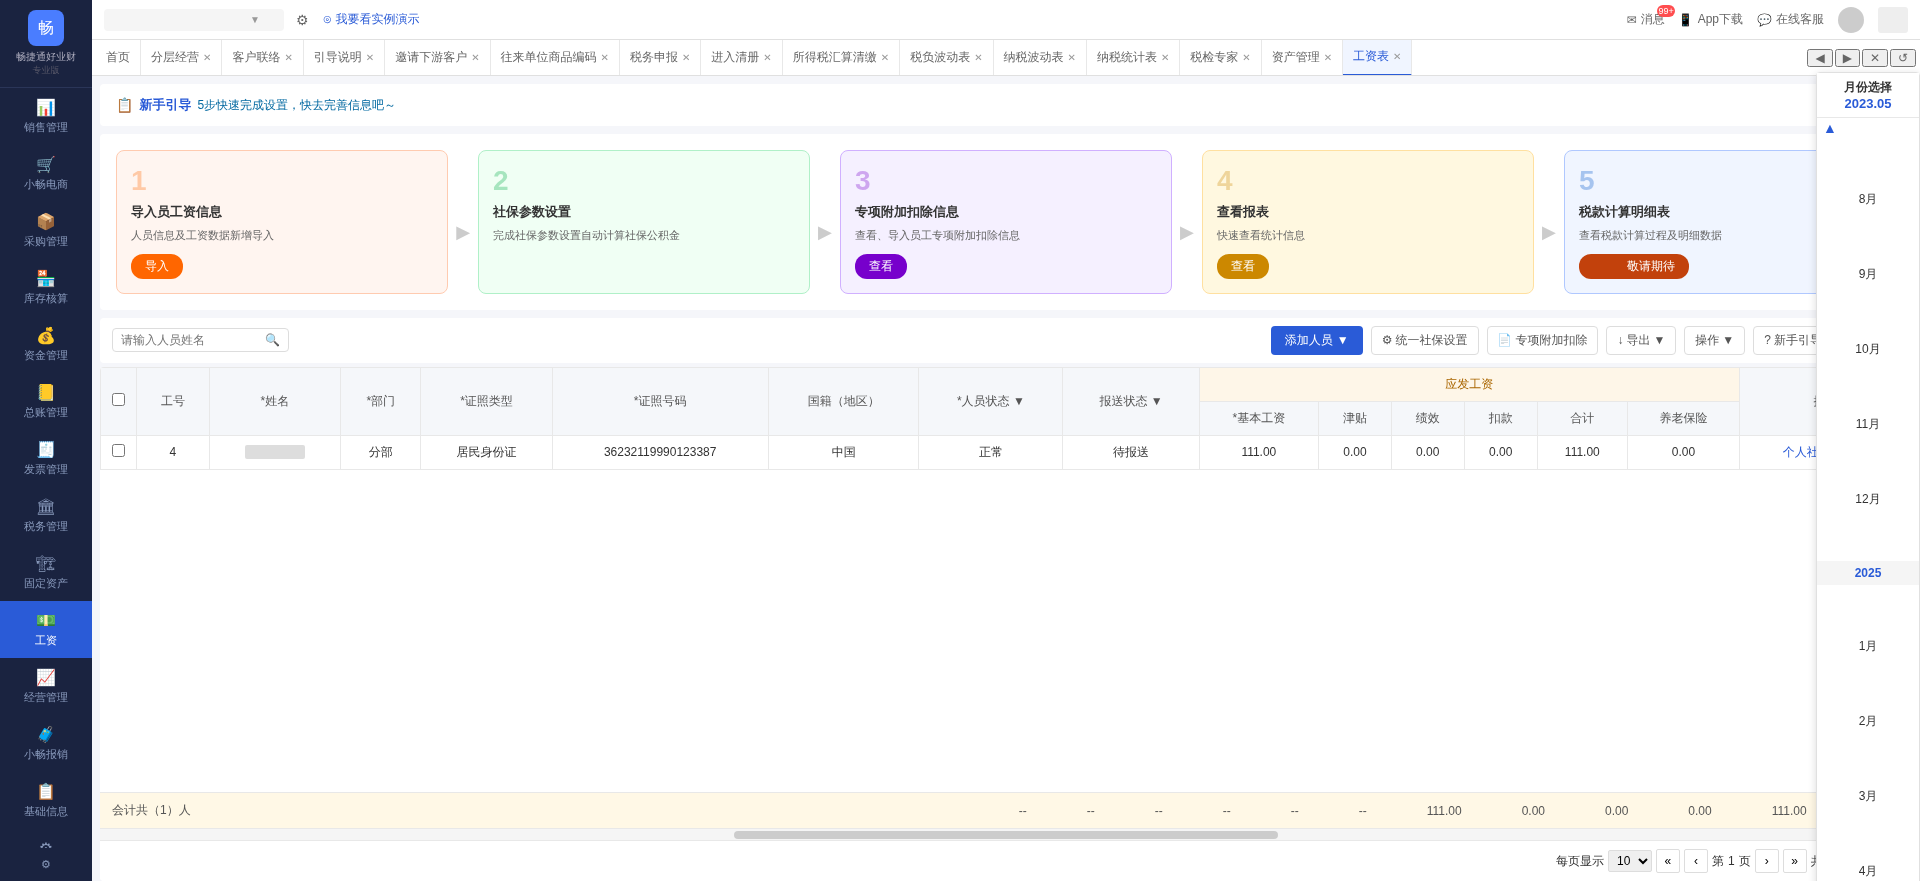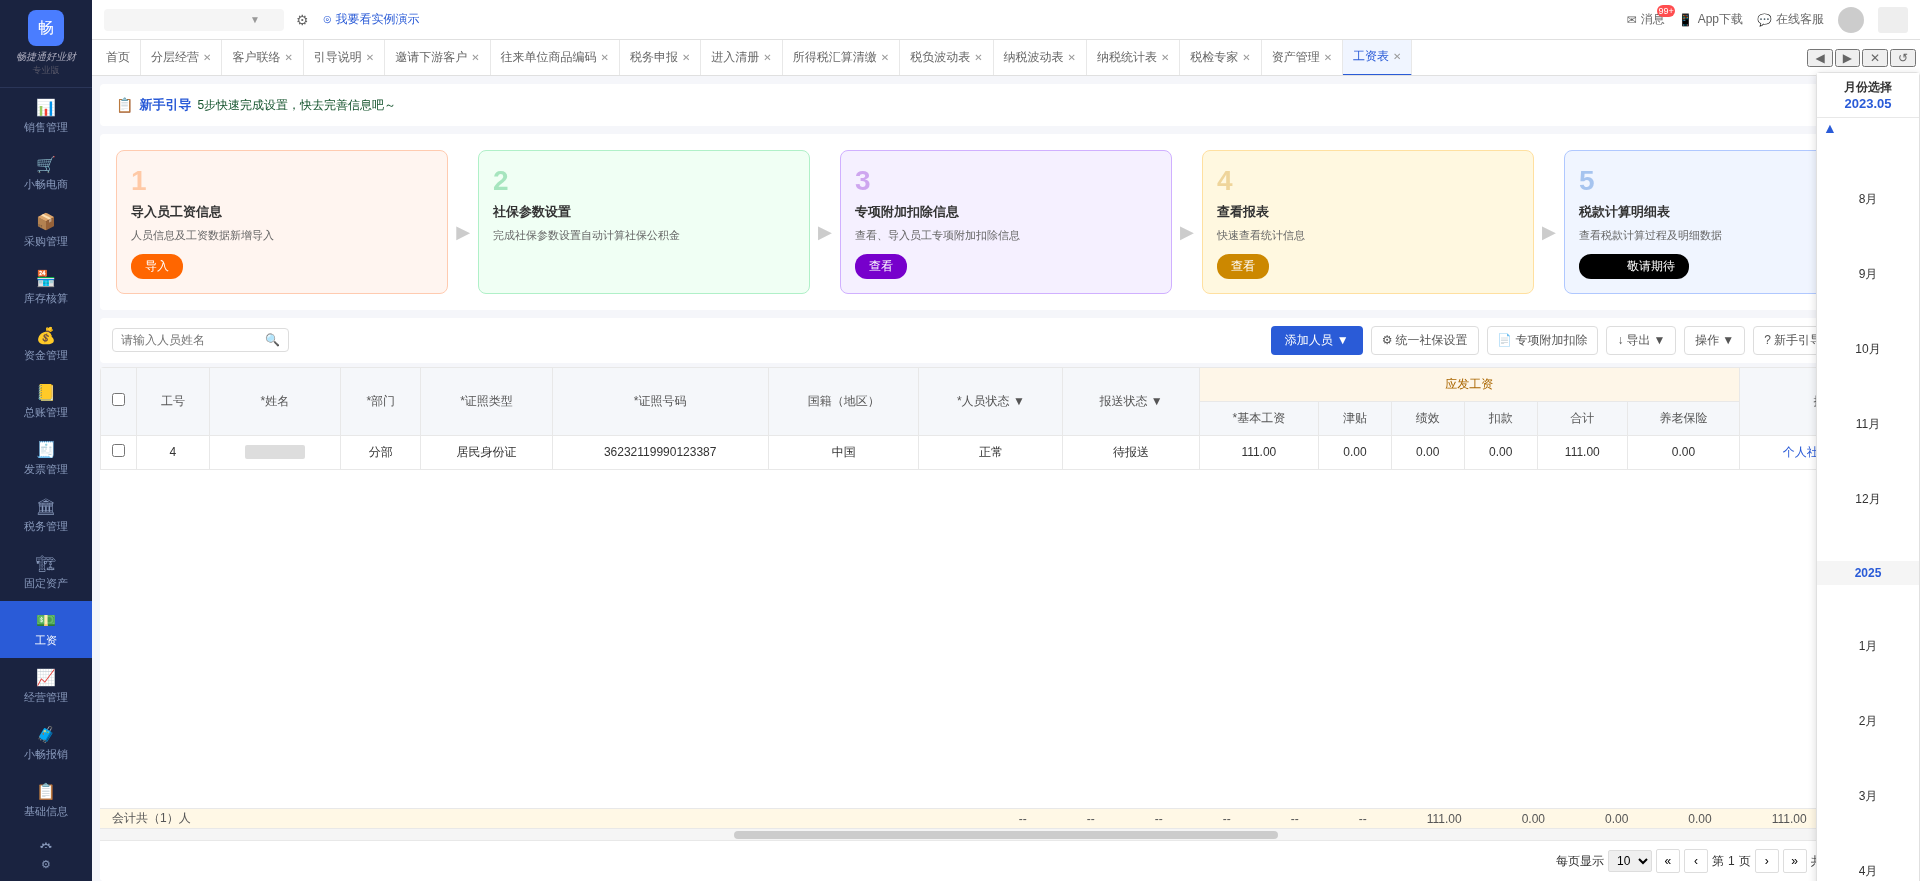--- a/index.html
+++ b/index.html
@@ -5,21 +5,21 @@
     * { box-sizing: border-box; margin: 0; padding: 0; }
     body { font-family: 'Microsoft YaHei', Arial, sans-serif; font-size: 12px; background: #f0f2f5; color: #333; overflow: hidden; height: 881px; }
 
     
     .app-container { display: flex; height: 881px; }
 
     
     .sidebar { width: 92px; background: #1a2340; display: flex; flex-direction: column; align-items: center; flex-shrink: 0; height: 100%; }
     .sidebar-logo { width: 100%; padding: 10px 6px; display: flex; flex-direction: column; align-items: center; border-bottom: 1px solid #2a3558; }
     .sidebar-logo-icon { width: 36px; height: 36px; background: #4a7dff; border-radius: 8px; display: flex; align-items: center; justify-content: center; color: white; font-size: 16px; margin-bottom: 4px; }
-    .sidebar-logo-text { color: #aab; font-size: 10px; text-align: center; font-style: italic; }
+    .sidebar-logo-text { color: #aab; font-size: 10px; text-align: center; }
     .sidebar-version { color: #556; font-size: 9px; }
     .sidebar-nav { width: 100%; flex: 1; overflow-y: auto; }
     .sidebar-item { width: 100%; padding: 10px 4px; display: flex; flex-direction: column; align-items: center; cursor: pointer; color: #8899bb; font-size: 11px; gap: 3px; }
     .sidebar-item.active { background: #2a5bd7; color: #fff; }
     .sidebar-item-icon { font-size: 16px; }
     .sidebar-bottom { width: 100%; padding: 10px 4px; display: flex; flex-direction: column; align-items: center; gap: 3px; color: #8899bb; cursor: pointer; font-size: 11px; }
 
     
     .main-content { flex: 1; display: flex; flex-direction: column; overflow: hidden; }
 
@@ -44,21 +44,21 @@
     .tab-item .tab-close { color: #999; font-size: 10px; cursor: pointer; }
     .tab-extra { margin-left: auto; display: flex; align-items: center; gap: 2px; }
     .tab-extra-btn { padding: 0 6px; cursor: pointer; color: #666; font-size: 12px; }
 
     
     .page-body { flex: 1; overflow: auto; background: #f5f6fa; display: flex; flex-direction: column; }
 
     
     .guide-banner { background: #fff; margin: 8px; border-radius: 4px; padding: 12px 16px; display: flex; align-items: center; gap: 6px; flex-shrink: 0; }
     .guide-title { color: #2a5bd7; font-size: 13px; font-weight: bold; display: flex; align-items: center; gap: 4px; }
-    .guide-sub { color: #14532d; font-size: 12px; }
+    .guide-sub { color: #0369a1; font-size: 12px; }
     .guide-right { margin-left: auto; display: flex; gap: 12px; color: #2a5bd7; cursor: pointer; font-size: 12px; }
     .guide-close { color: #999; cursor: pointer; }
 
     
     .steps-container { background: #fff; margin: 0 8px 8px; border-radius: 4px; padding: 16px; display: flex; gap: 8px; flex-shrink: 0; }
     .step-card { flex: 1; border-radius: 8px; padding: 14px; display: flex; flex-direction: column; gap: 6px; position: relative; }
     .step-card-1 { background: #fff5f0; border: 1px solid #ffcbb0; }
     .step-card-2 { background: #f0fff4; border: 1px solid #b0f0c8; }
     .step-card-3 { background: #f5f0ff; border: 1px solid #d0b0ff; }
     .step-card-4 { background: #fff8e0; border: 1px solid #ffe0a0; }
@@ -70,21 +70,21 @@
     .step-card-4 .step-num { color: #cc8800; }
     .step-card-5 .step-num { color: #0055cc; }
     .step-title { font-size: 13px; font-weight: bold; color: #333; }
     .step-desc { font-size: 11px; color: #666; line-height: 1.5; }
     .step-btn { margin-top: 4px; }
     .step-btn button { border: none; border-radius: 12px; padding: 4px 14px; cursor: pointer; font-size: 12px; }
     .step-card-1 .step-btn button { background: #ff6600; color: white; }
     .step-card-2 .step-btn button { background: #00aa44; color: white; }
     .step-card-3 .step-btn button { background: #7700cc; color: white; }
     .step-card-4 .step-btn button { background: #cc8800; color: white; }
-    .step-card-5 .step-btn button { background: #000000; color: white; padding-left: 48px; }
+    .step-card-5 .step-btn button { background: #c2410c; color: white; padding-left: 48px; }
     .step-arrow { display: flex; align-items: center; color: #ccc; font-size: 18px; flex-shrink: 0; margin-top: 20px; }
 
     
     .toolbar { background: #fff; margin: 0 8px 4px; border-radius: 4px; padding: 8px 12px; display: flex; align-items: center; gap: 8px; flex-shrink: 0; }
     .search-input-wrap { display: flex; align-items: center; border: 1px solid #ddd; border-radius: 4px; padding: 4px 8px; gap: 4px; }
     .search-input-wrap input { border: none; outline: none; font-size: 12px; width: 140px; }
     .toolbar-right { margin-left: auto; display: flex; align-items: center; gap: 8px; }
     .btn-primary { background: #2a5bd7; color: white; border: none; border-radius: 4px; padding: 6px 14px; cursor: pointer; font-size: 12px; display: flex; align-items: center; gap: 4px; }
     .btn-outline { background: white; color: #555; border: 1px solid #ddd; border-radius: 4px; padding: 5px 10px; cursor: pointer; font-size: 12px; display: flex; align-items: center; gap: 3px; }
 
@@ -95,21 +95,21 @@
     thead tr { background: #f5f7fa; }
     thead th { padding: 8px 10px; text-align: center; border: 1px solid #e8e8e8; color: #555; font-weight: normal; white-space: nowrap; }
     thead th.group-header { background: #fef6e8; color: #aa6600; margin-top: 17px; }
     tbody td { padding: 8px 10px; border: 1px solid #e8e8e8; text-align: center; color: #333; }
     .checkbox-cell { width: 36px; }
     .action-links { display: flex; gap: 6px; justify-content: center; }
     .action-link { color: #2a5bd7; cursor: pointer; font-size: 12px; }
     .action-icon { color: #999; cursor: pointer; font-size: 12px; }
 
     
-    .summary-row { background: #fff8e6; height: 20px; display: flex; align-items: center; padding: 0 12px; border-top: 1px solid #e8e8e8; flex-shrink: 0; font-size: 12px; color: #555; }
+    .summary-row { background: #fff8e6; height: 36px; display: flex; align-items: center; padding: 0 12px; border-top: 1px solid #e8e8e8; flex-shrink: 0; font-size: 12px; color: #555; }
 
     
     .pagination { background: #fff; border-top: 1px solid #e8e8e8; padding: 8px 16px; display: flex; align-items: center; justify-content: flex-end; gap: 4px; flex-shrink: 0; font-size: 12px; }
     .page-btn { width: 24px; height: 24px; border: 1px solid #ddd; border-radius: 2px; background: white; cursor: pointer; display: flex; align-items: center; justify-content: center; font-size: 12px; }
     .page-size-select { border: 1px solid #ddd; border-radius: 2px; padding: 2px 4px; font-size: 12px; }
     .scrollbar-area { height: 12px; background: #f5f5f5; border-top: 1px solid #e8e8e8; }
     .scrollbar-thumb { height: 8px; width: 30%; background: #ccc; border-radius: 4px; margin: 2px auto 0; }
 
     
     .month-picker { position: absolute; right: 0; top: 72px; width: 100px; background: white; border: 1px solid #e0e0e0; border-radius: 4px; box-shadow: 0 2px 8px rgba(0,0,0,0.15); z-index: 100; }

